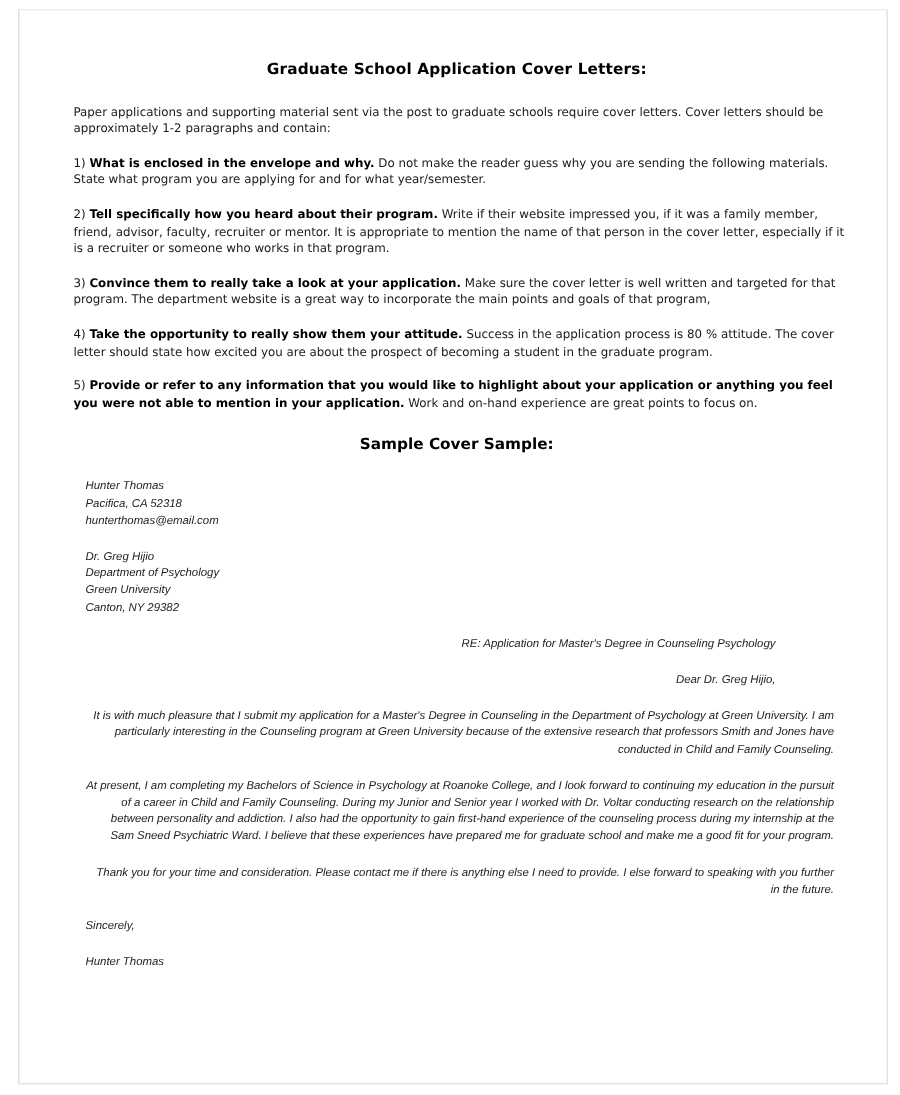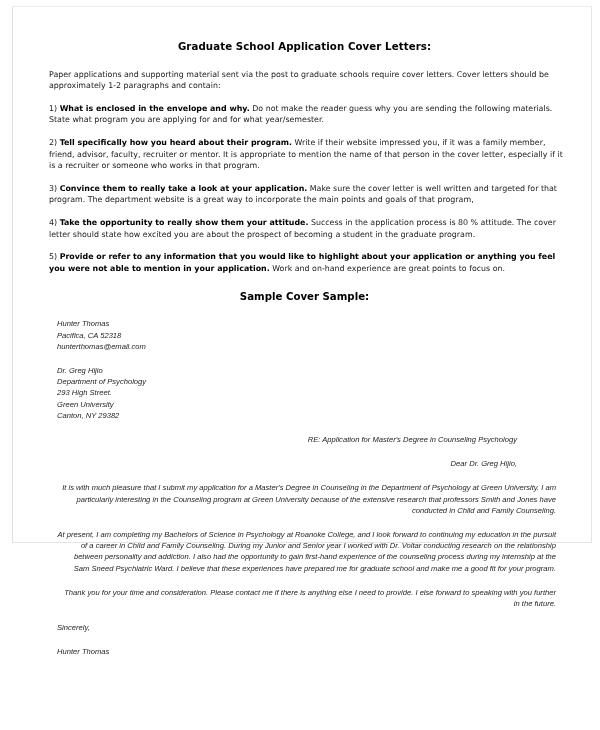--- a/index.html
+++ b/index.html
@@ -16,21 +16,21 @@
     color: #1a1a1a;
     -webkit-font-smoothing: antialiased;
   }
 
   
   #page {
     position: absolute;
     left: 12px;
     top: 6px;
     width: 580px;
-    height: 537px;
+    height: 717px;
     border-top: 1px solid #ededed;
     border-right: 1px solid #e4e4e4;
     border-bottom: 1px solid #e4e4e4;
     border-left: 1px solid #e0e0e0;
     box-sizing: border-box;
     background: #fff;
   }
 
   #content {
     position: absolute;
@@ -143,21 +143,20 @@
 
       <div class="block">
         <span class="line">Hunter Thomas</span>
         <span class="line">Pacifica, CA 52318</span>
         <span class="line">hunterthomas@email.com</span>
       </div>
 
       <div class="block">
         <span class="line">Dr. Greg Hijio</span>
         <span class="line">Department of Psychology</span>
-        <span class="line">293 High Street.</span>
         <span class="line">Green University</span>
         <span class="line">Canton, NY 29382</span>
       </div>
 
       <p class="para short">RE: Application for Master's Degree in Counseling Psychology</p>
 
       <p class="para short">Dear Dr. Greg Hijio,</p>
 
       <p class="para">It is with much pleasure that I submit my application for a Master's Degree in Counseling in the Department of Psychology at Green University. I am particularly interesting in the Counseling program at Green University because of the extensive research that professors Smith and Jones have conducted in Child and Family Counseling.</p>
 

